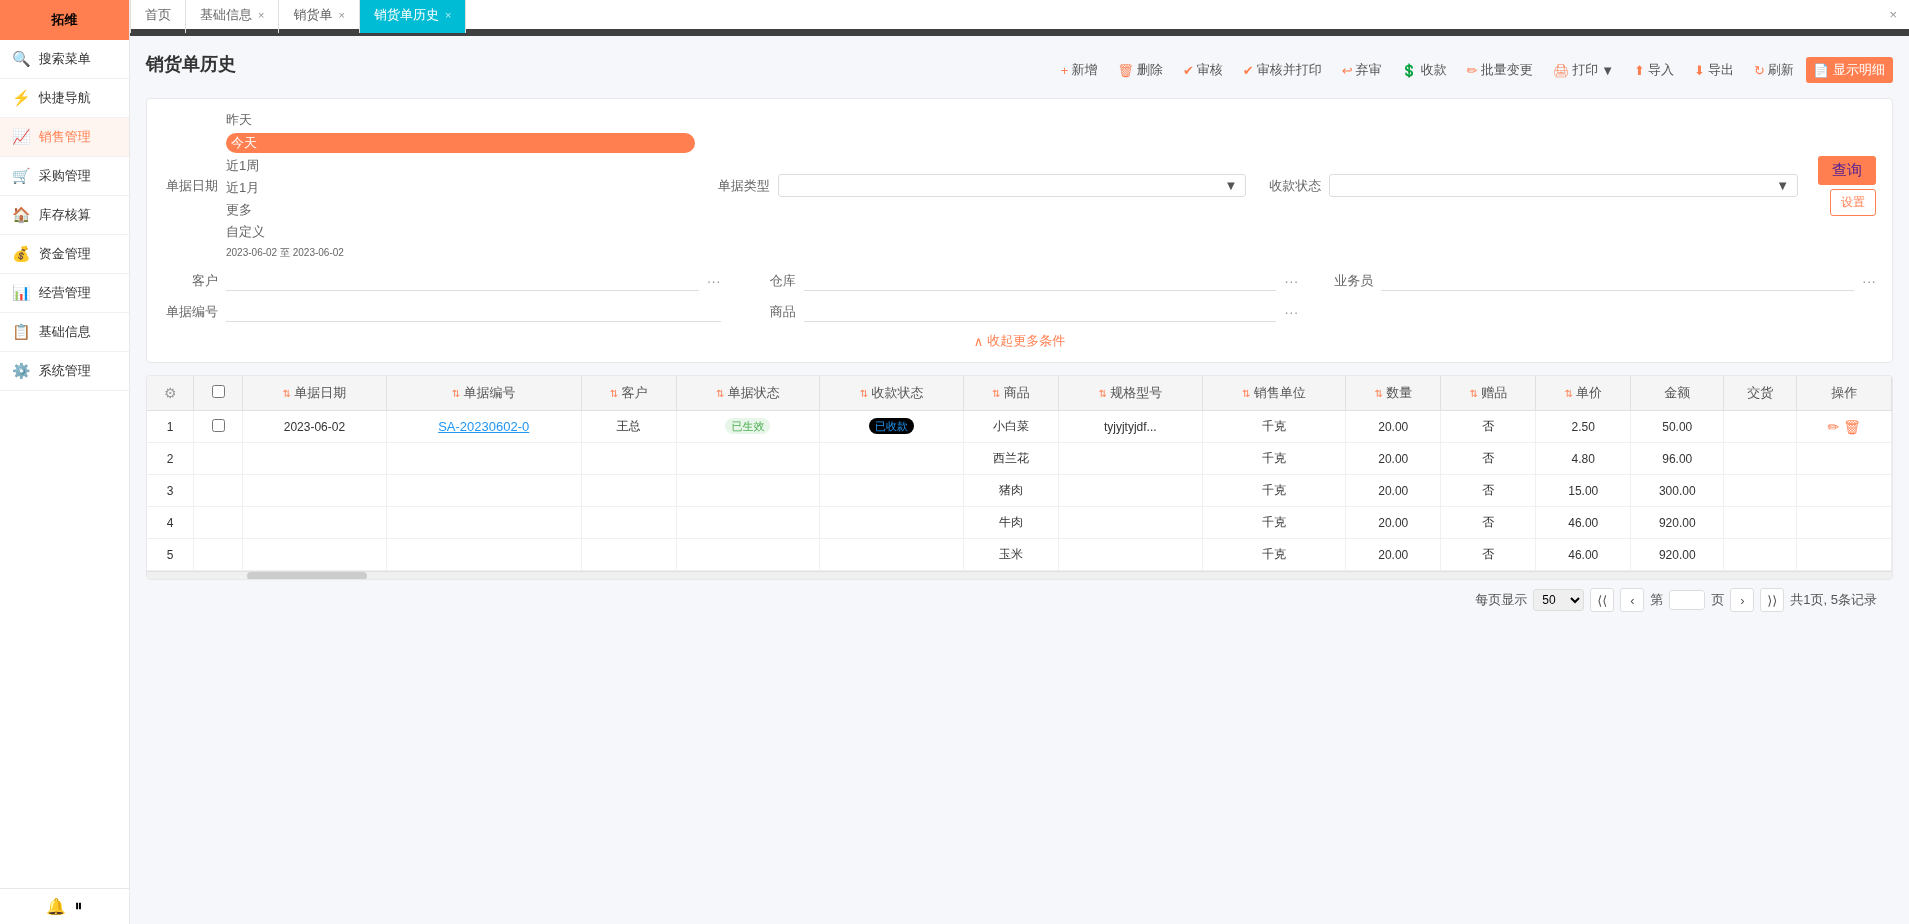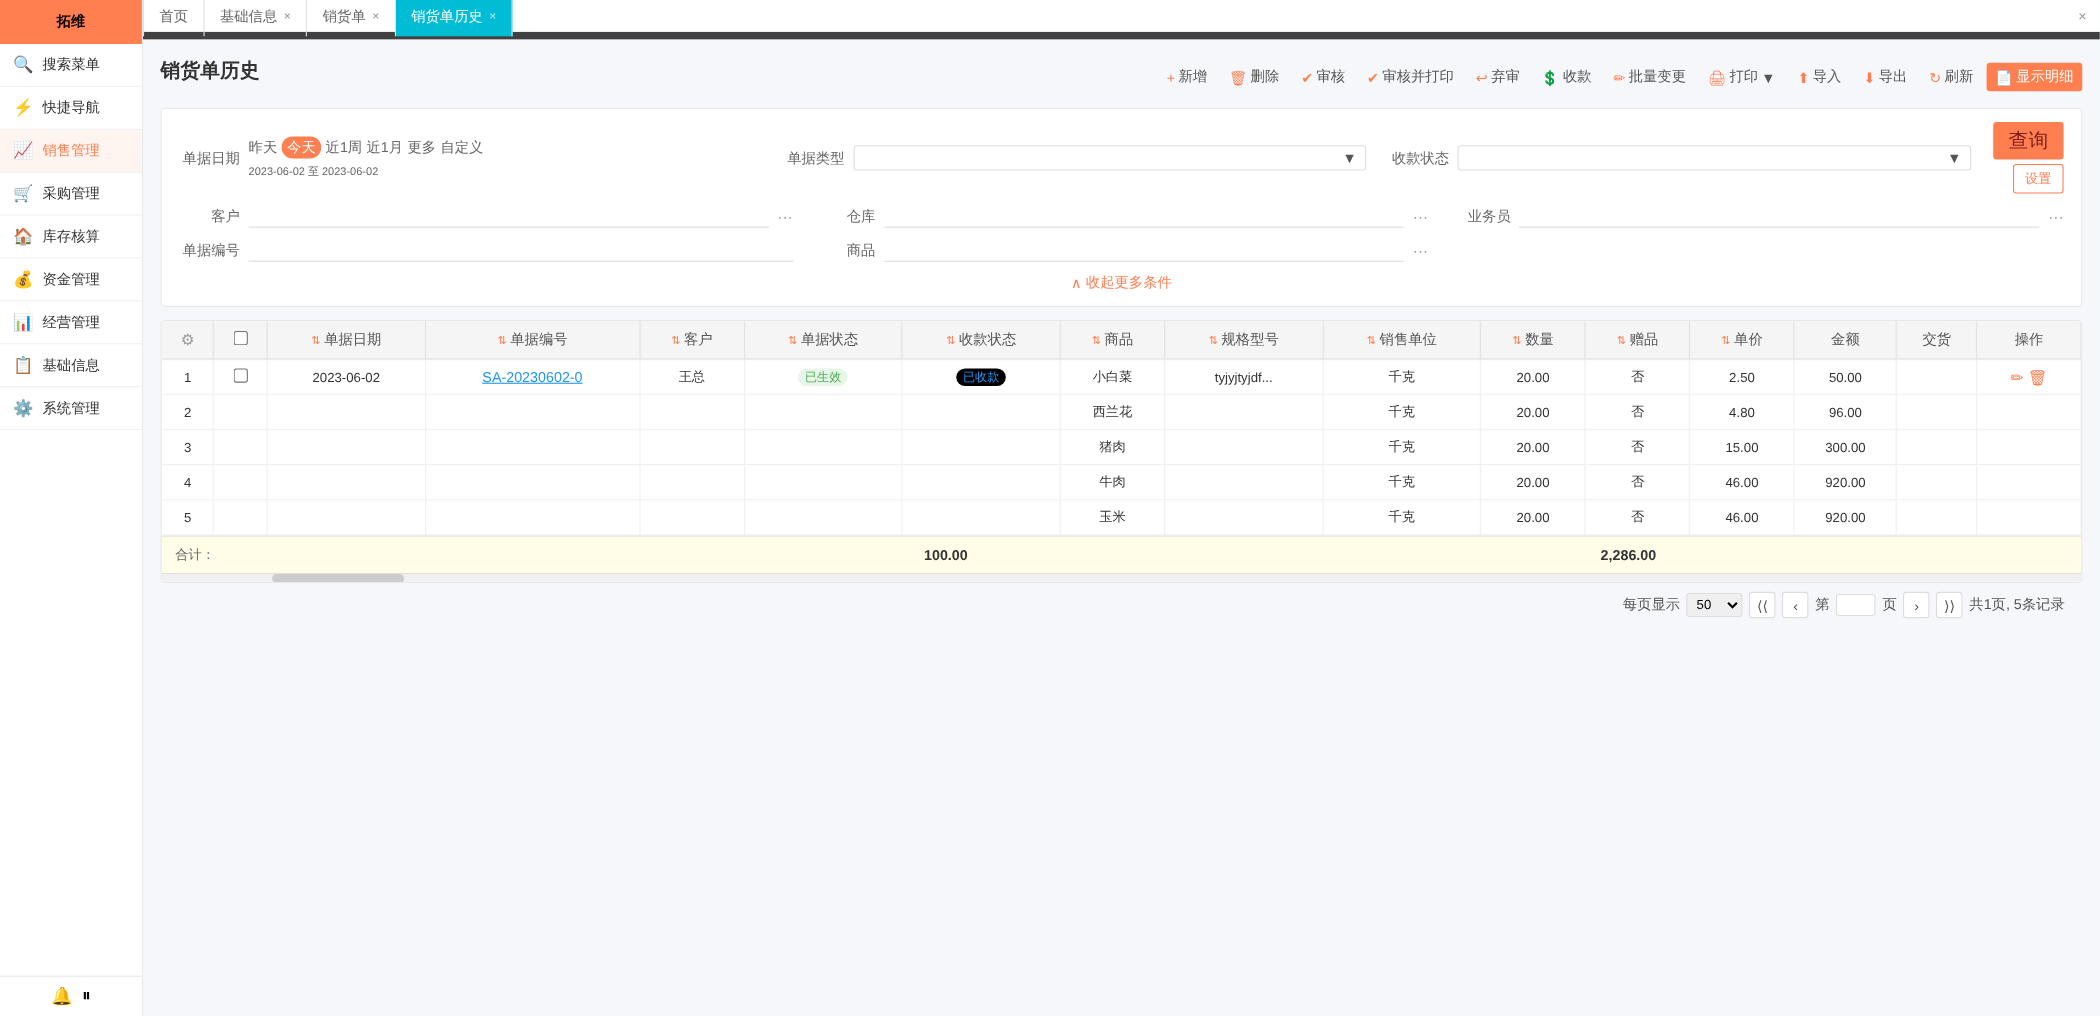--- a/index.html
+++ b/index.html
@@ -112,26 +112,26 @@
       border: none;
       background: none;
       cursor: pointer;
       color: #555;
       font-size: 12px;
       border-radius: 3px;
     }
     .toolbar-btn .btn-icon { color: #ff7f50; font-size: 13px; }
     .btn-query {
       background: #ff7f50;
-      color: #7f1d1d;
+      color: #4c1d95;
       border: none;
       padding: 5px 14px;
       border-radius: 3px;
       cursor: pointer;
-      font-size: 18px;
+      font-size: 15px;
     }
     .btn-settings {
       background: #fff;
       color: #ff7f50;
       border: 1px solid #ff7f50;
       padding: 4px 10px;
       border-radius: 3px;
       cursor: pointer;
       font-size: 12px;
     }
@@ -166,24 +166,24 @@
     .filter-input {
       flex: 1;
       border: none;
       border-bottom: 1px solid #ddd;
       padding: 3px 4px;
       outline: none;
       font-size: 12px;
     }
     .date-shortcuts {
       display: flex;
-      align-items: center;
       gap: 4px;
       font-size: 12px;
       flex-wrap: wrap;
+      flex-direction: column;
     }
     .date-shortcut {
       color: #666;
       cursor: pointer;
     }
     .date-shortcut.active {
       background: #ff7f50;
       color: #fff;
       padding: 1px 5px;
       border-radius: 10px;
@@ -710,30 +710,20 @@
     <td>46.00</td>
     <td>920.00</td>
     <td></td>
     <td>
       
     </td>
   </tr>
           </tbody>
       </table>
 
-      <div class="table-footer">
-        <span class="footer-label" style="width:180px;">合计：</span>
-        <span style="flex:1;"></span>
-
-        <span class="footer-total" style="min-width:200px;text-align:center;">100.00</span>
-        <span style="flex:1;"></span>
-
-        <span class="footer-total" style="min-width:200px;text-align:center;">2,286.00</span>
-        <span style="min-width:300px;"></span>
-      </div>
 
       <div class="scroll-bar">
         <div class="scroll-thumb"></div>
       </div>
     </div>
 
     <div class="pagination-bar">
       <span>每页显示</span>
       <select class="page-select">
         <option>50</option>

